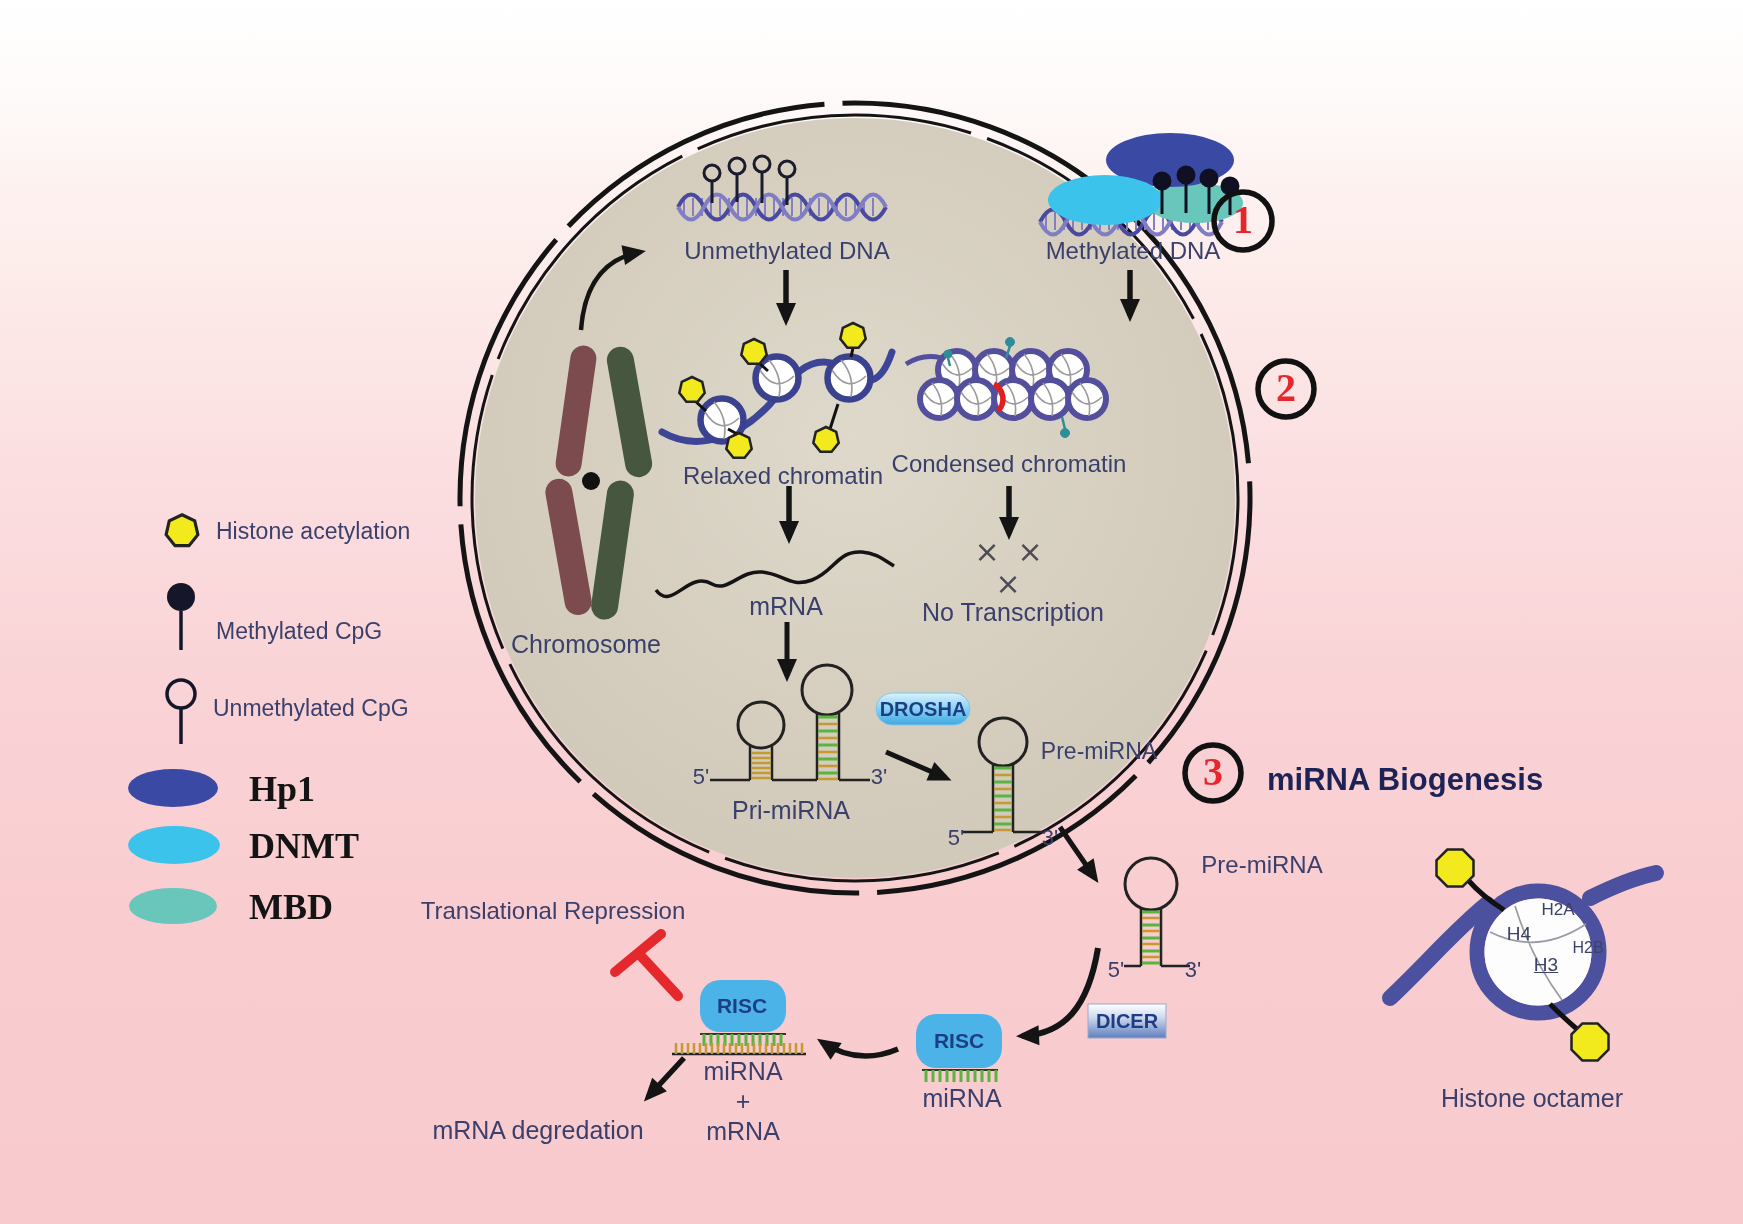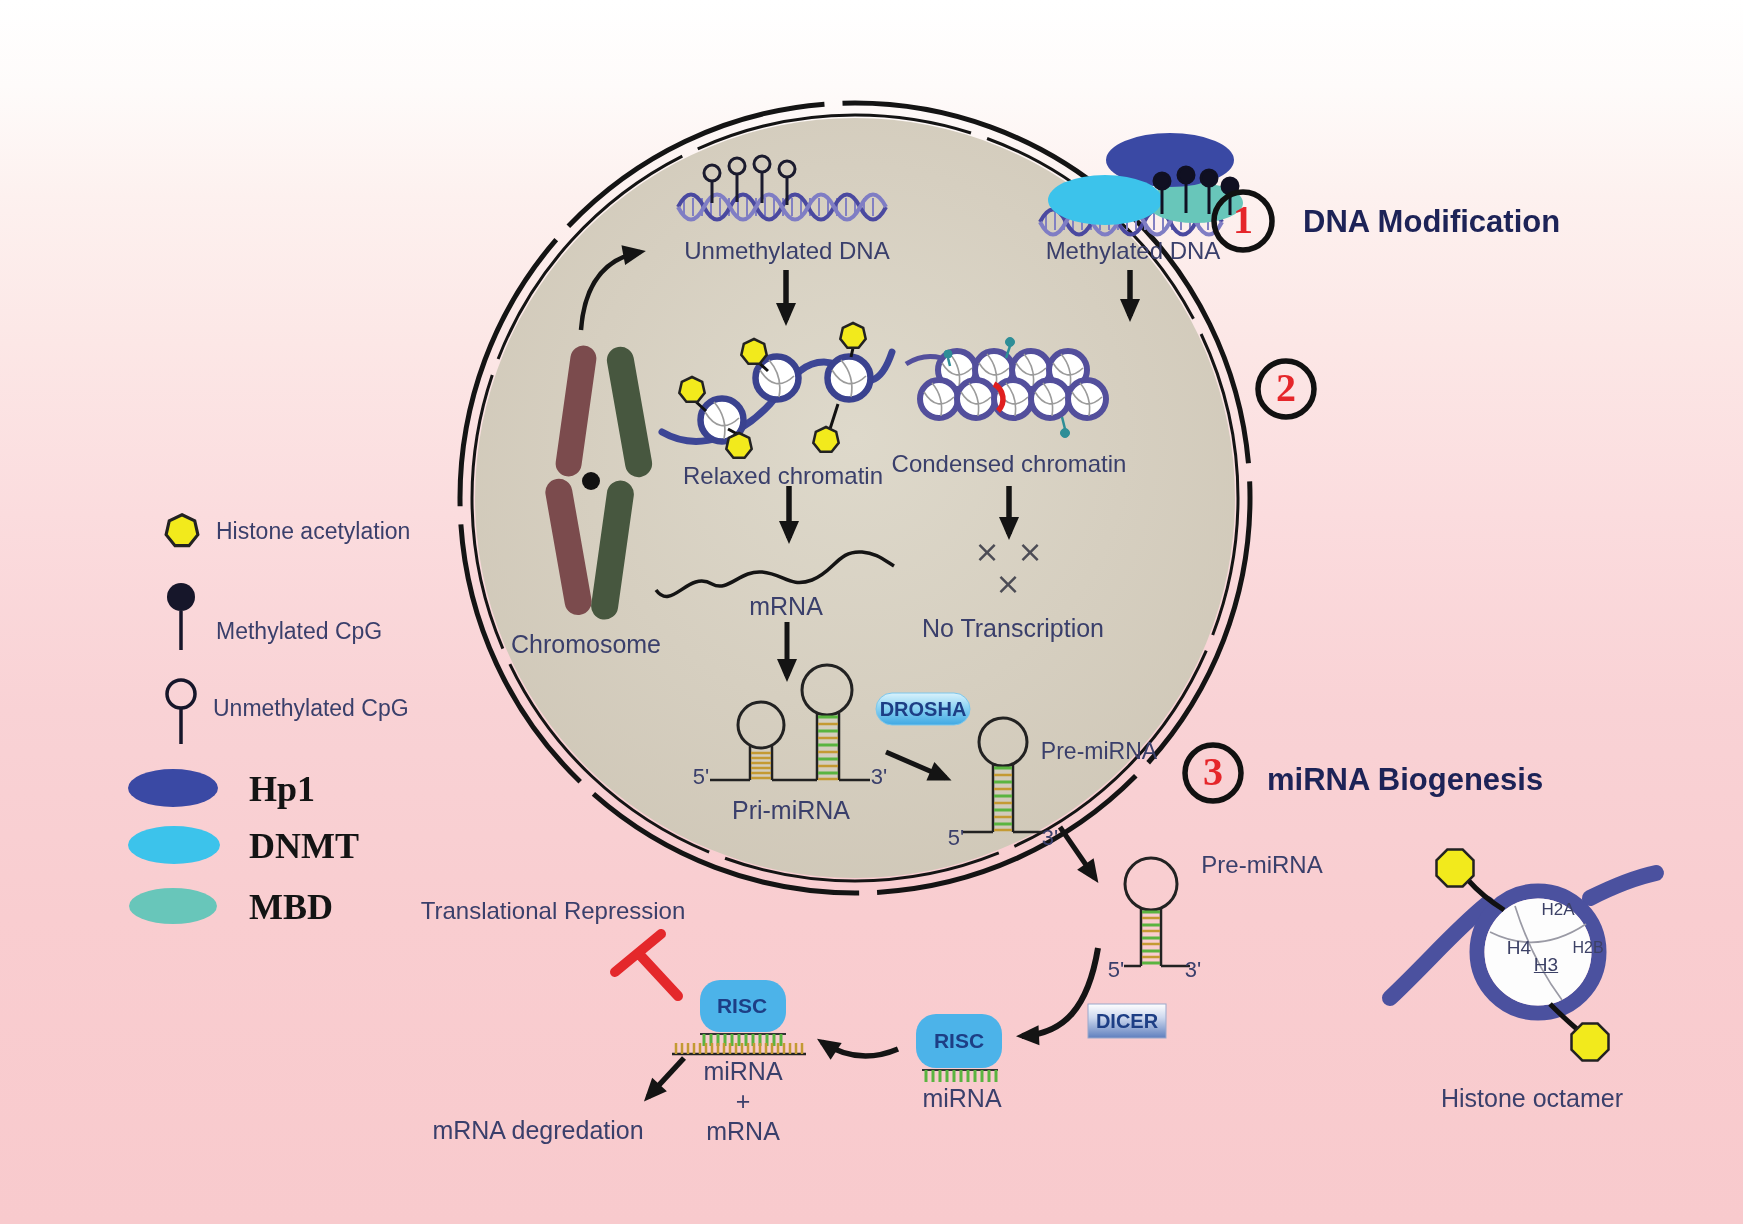--- a/index.html
+++ b/index.html
@@ -229,29 +229,28 @@
     <path d="M1578,1030 Q1564,1018 1550,1004" fill="none" stroke="#111111" stroke-width="5"></path>
     <use href="#oct8" x="1455" y="868"></use>
     <use href="#oct8" x="1590" y="1042"></use>
   </g>
 </svg>
 
 <div class="lbl" style="left:787px;top:251px;font-size:24px;">Unmethylated DNA</div>
 <div class="lbl" style="left:1133px;top:251px;font-size:24px;">Methylated DNA</div>
 
 <div class="num" style="left:1243px;top:221px;">1</div>
-<div class="hdr" style="left:1303px;top:222px;">DNA Modification</div>
 <div class="num" style="left:1286px;top:389px;">2</div>
 <div class="num" style="left:1213px;top:773px;">3</div>
 <div class="hdr" style="left:1267px;top:780px;">miRNA Biogenesis</div>
 
 <div class="lbl" style="left:783px;top:476px;font-size:24px;">Relaxed chromatin</div>
 <div class="lbl" style="left:1009px;top:464px;font-size:24px;">Condensed chromatin</div>
 <div class="lbl" style="left:786px;top:606px;font-size:25px;">mRNA</div>
-<div class="lbl" style="left:1013px;top:612px;font-size:25px;margin-top:16px;">No Transcription</div>
+<div class="lbl" style="left:1013px;top:612px;font-size:25px;">No Transcription</div>
 <div class="xmark" style="left:987px;top:551px;">×</div>
 <div class="xmark" style="left:1030px;top:551px;">×</div>
 <div class="xmark" style="left:1008px;top:583px;">×</div>
 <div class="lbl" style="left:586px;top:644px;font-size:25px;">Chromosome</div>
 
 <div class="lbl prime" style="left:701px;top:777px;">5'</div>
 <div class="lbl prime" style="left:879px;top:777px;">3'</div>
 <div class="lbl" style="left:791px;top:810px;font-size:25px;">Pri-miRNA</div>
 <div class="enz" style="left:923px;top:709px;">DROSHA</div>
 <div class="lbl" style="left:1099px;top:751px;">Pre-miRNA</div>
@@ -273,18 +272,18 @@
 <div class="lbl" style="left:538px;top:1130px;font-size:25px;">mRNA degredation</div>
 
 <div class="legend-lbl" style="left:216px;top:531px;">Histone acetylation</div>
 <div class="legend-lbl" style="left:216px;top:631px;">Methylated CpG</div>
 <div class="legend-lbl" style="left:213px;top:708px;">Unmethylated CpG</div>
 <div class="serifb" style="left:249px;top:789px;">Hp1</div>
 <div class="serifb" style="left:249px;top:846px;">DNMT</div>
 <div class="serifb" style="left:249px;top:907px;">MBD</div>
 
 <div class="oct-lbl" style="left:1550px;top:910px;font-size:17px;">H2A</div>
-<div class="oct-lbl" style="left:1511px;top:934px;font-size:19px;margin-top:14px;">H4</div>
+<div class="oct-lbl" style="left:1511px;top:934px;font-size:19px;">H4</div>
 <div class="oct-lbl" style="left:1580px;top:948px;font-size:16px;">H2B</div>
 <div class="oct-lbl" style="left:1538px;top:965px;font-size:19px;text-decoration:underline;">H3</div>
 <div class="lbl" style="left:1532px;top:1098px;font-size:25px;">Histone octamer</div>
 
 </div>
 
 </body></html>

